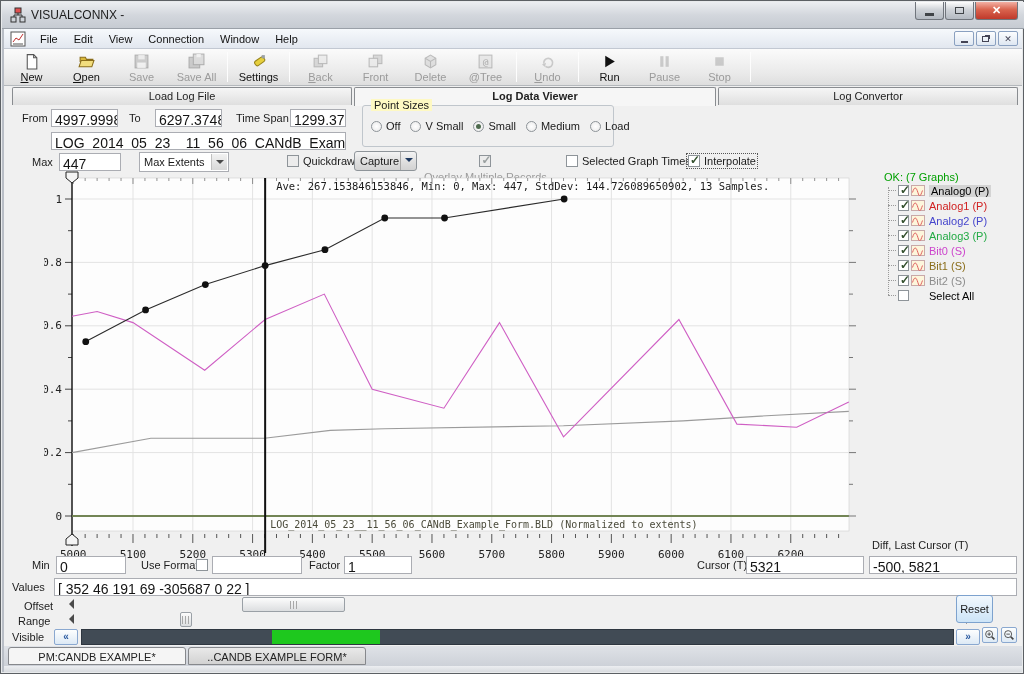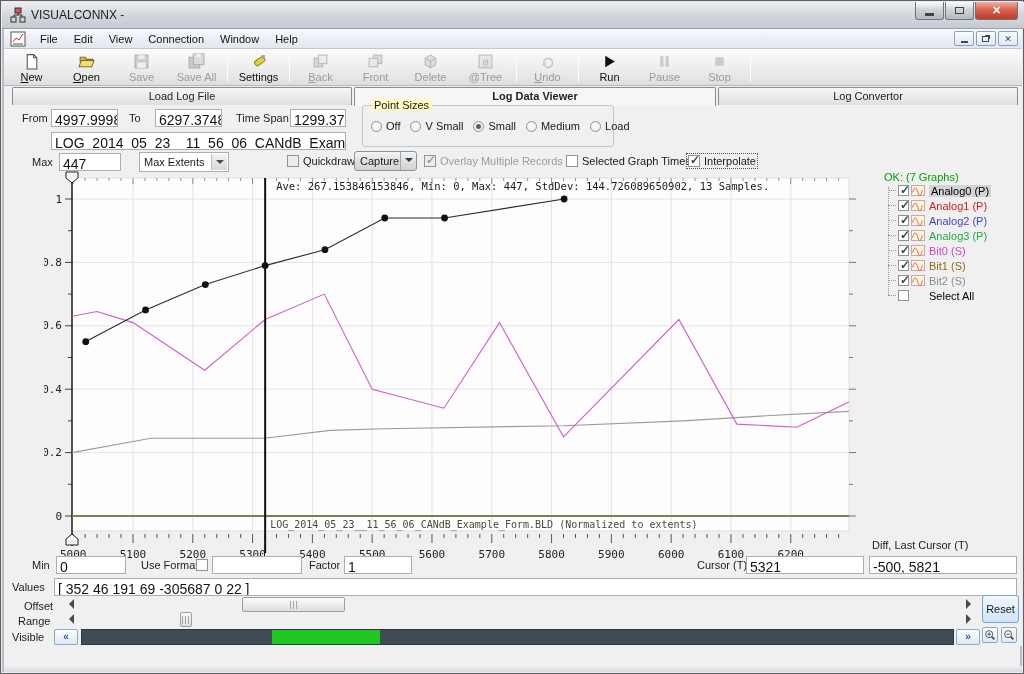--- a/index.html
+++ b/index.html
@@ -60,21 +60,21 @@
   .groupbox .gtitle { position:absolute; top:-7px; left:8px; background:#fef9c3; padding:0 3px; font-size:11px; }
   .radio-row { position:absolute; left:8px; right:4px; top:14px; display:flex; align-items:center; gap:10px; }
   .radio { display:flex; align-items:center; gap:4px; font-size:11px; white-space:nowrap; }
   .rdot { width:11px; height:11px; border-radius:50%; border:1px solid #8e9499; background:radial-gradient(#fff,#e8e8e8); position:relative; }
   .rdot.sel::after { content:""; position:absolute; left:2px; top:2px; width:5px; height:5px; border-radius:50%; background:#4e6b4e; }
   .chkitem { position:absolute; display:flex; align-items:center; gap:4px; white-space:nowrap; }
   .cbox { width:12px; height:12px; background:#fff; border:1px solid #8e9499; position:relative; flex:0 0 auto; }
   .cbox.checked::after { content:"✓"; position:absolute; left:1px; top:-3px; font-size:12px; font-weight:bold; color:#33502d; }
   .cbox.dis { background:#ececec; }
   .cbox.dis.checked::after { color:#9aa0a0; }
-  .chkitem.dis { color:#9b9b9b; }
+  .chkitem.dis { color:#9b9b9b;flex-direction:column; }
   .chkitem.focus { outline:1px dotted #555; outline-offset:1px; }
   .btn { position:absolute; height:20px; border:1px solid #8e9499; border-radius:3px;
     background:linear-gradient(#f4f4f4,#dfdfdf 55%,#d2d2d2); text-align:center; font-size:11px; padding-top:3px; }
   .btn.def { border-color:#3c7fb1; box-shadow:0 0 2px #79c3f1; }
   .combo { position:absolute; height:20px; background:#fff; border:1px solid #abadb3; font-size:11px; }
   .combo .cval { position:absolute; left:4px; top:3px; }
   .combo .carrow { position:absolute; right:1px; top:1px; bottom:1px; width:16px;
     background:linear-gradient(#f2f2f2,#d8d8d8); border-left:1px solid #c0c0c0; }
   .arrow-down { position:absolute; left:4px; top:6px; width:0; height:0; border:4px solid transparent; border-top-color:#4a4a4a; }
   .split-arrow { position:absolute; right:0; top:0; bottom:0; width:16px; border-left:1px solid #a8a8a8; }
@@ -98,21 +98,21 @@
     background:repeating-linear-gradient(90deg,#a8a8a8 0 1px,transparent 1px 3px); }
   .tri-l { width:0; height:0; border:5px solid transparent; border-right-color:#4a4a4a; position:absolute; }
   .tri-r { width:0; height:0; border:5px solid transparent; border-left-color:#4a4a4a; position:absolute; }
   .vis-bar { position:absolute; background:#414b55; border:1px solid #2e3640; }
   .vis-green { position:absolute; top:0; bottom:0; background:#1ec81e; }
   .sqbtn { position:absolute; width:24px; height:16px; border:1px solid #8aa8d0; border-radius:2px;
     background:linear-gradient(#fdfefe,#dde9f5); color:#2a5aa0; font-size:10px; font-weight:bold;
     text-align:center; padding-top:1px; }
   .zoombtn { position:absolute; width:16px; height:16px; border:1px solid #8aa8d0; border-radius:2px;
     background:linear-gradient(#fdfefe,#dde9f5); }
-  .reset-btn { position:absolute; left:978px; top:509px; width:37px; height:28px; border:1px solid #7da2ce;
+  .reset-btn { position:absolute; left:952px; top:509px; width:37px; height:28px; border:1px solid #7da2ce;
     border-radius:3px; background:linear-gradient(#f2f8fd,#cde4f7); text-align:center; padding-top:7px; font-size:11px; }
 
   
   .mditabs { position:absolute; left:3px; top:645px; width:1018px; height:20px; background:linear-gradient(#dfe2e7,#cdd1d8); }
   .mtab { position:absolute; top:1px; height:18px; border:1px solid #86888c; border-radius:3px 3px 0 0;
     background:linear-gradient(#e9e9e9,#d2d2d2); font-size:11px; text-align:center; padding:3px 10px 0 10px; color:#222; }
   .mtab.active { background:#f5f5f5; z-index:2; }
   .statusbar { position:absolute; left:3px; top:665px; width:1018px; height:6px; background:linear-gradient(#eceef1,#d8dbdf); }
   svg text { font-family:"DejaVu Sans Mono", monospace; }
 </style>
@@ -671,14 +671,18 @@
     <div class="zoombtn" style="left:997px; top:541px;">
       <svg viewBox="0 0 16 16">
           <circle cx="7" cy="7" r="4" fill="none" stroke="#444"></circle>
           <path d="M10 10l3 3" stroke="#444" stroke-width="2"></path>
           <path d="M5 7h4" stroke="#444"></path>
         </svg>
     </div>
     <div class="reset-btn">Reset</div>
   </div>
 
+  <div class="mditabs">
+    <div class="mtab active" style="left:4px; width:178px;">PM:CANDB EXAMPLE*</div>
+    <div class="mtab" style="left:184px; width:178px;">..CANDB EXAMPLE FORM*</div>
+  </div>
   <div class="statusbar"></div>
 </div>
 
 </body></html>

